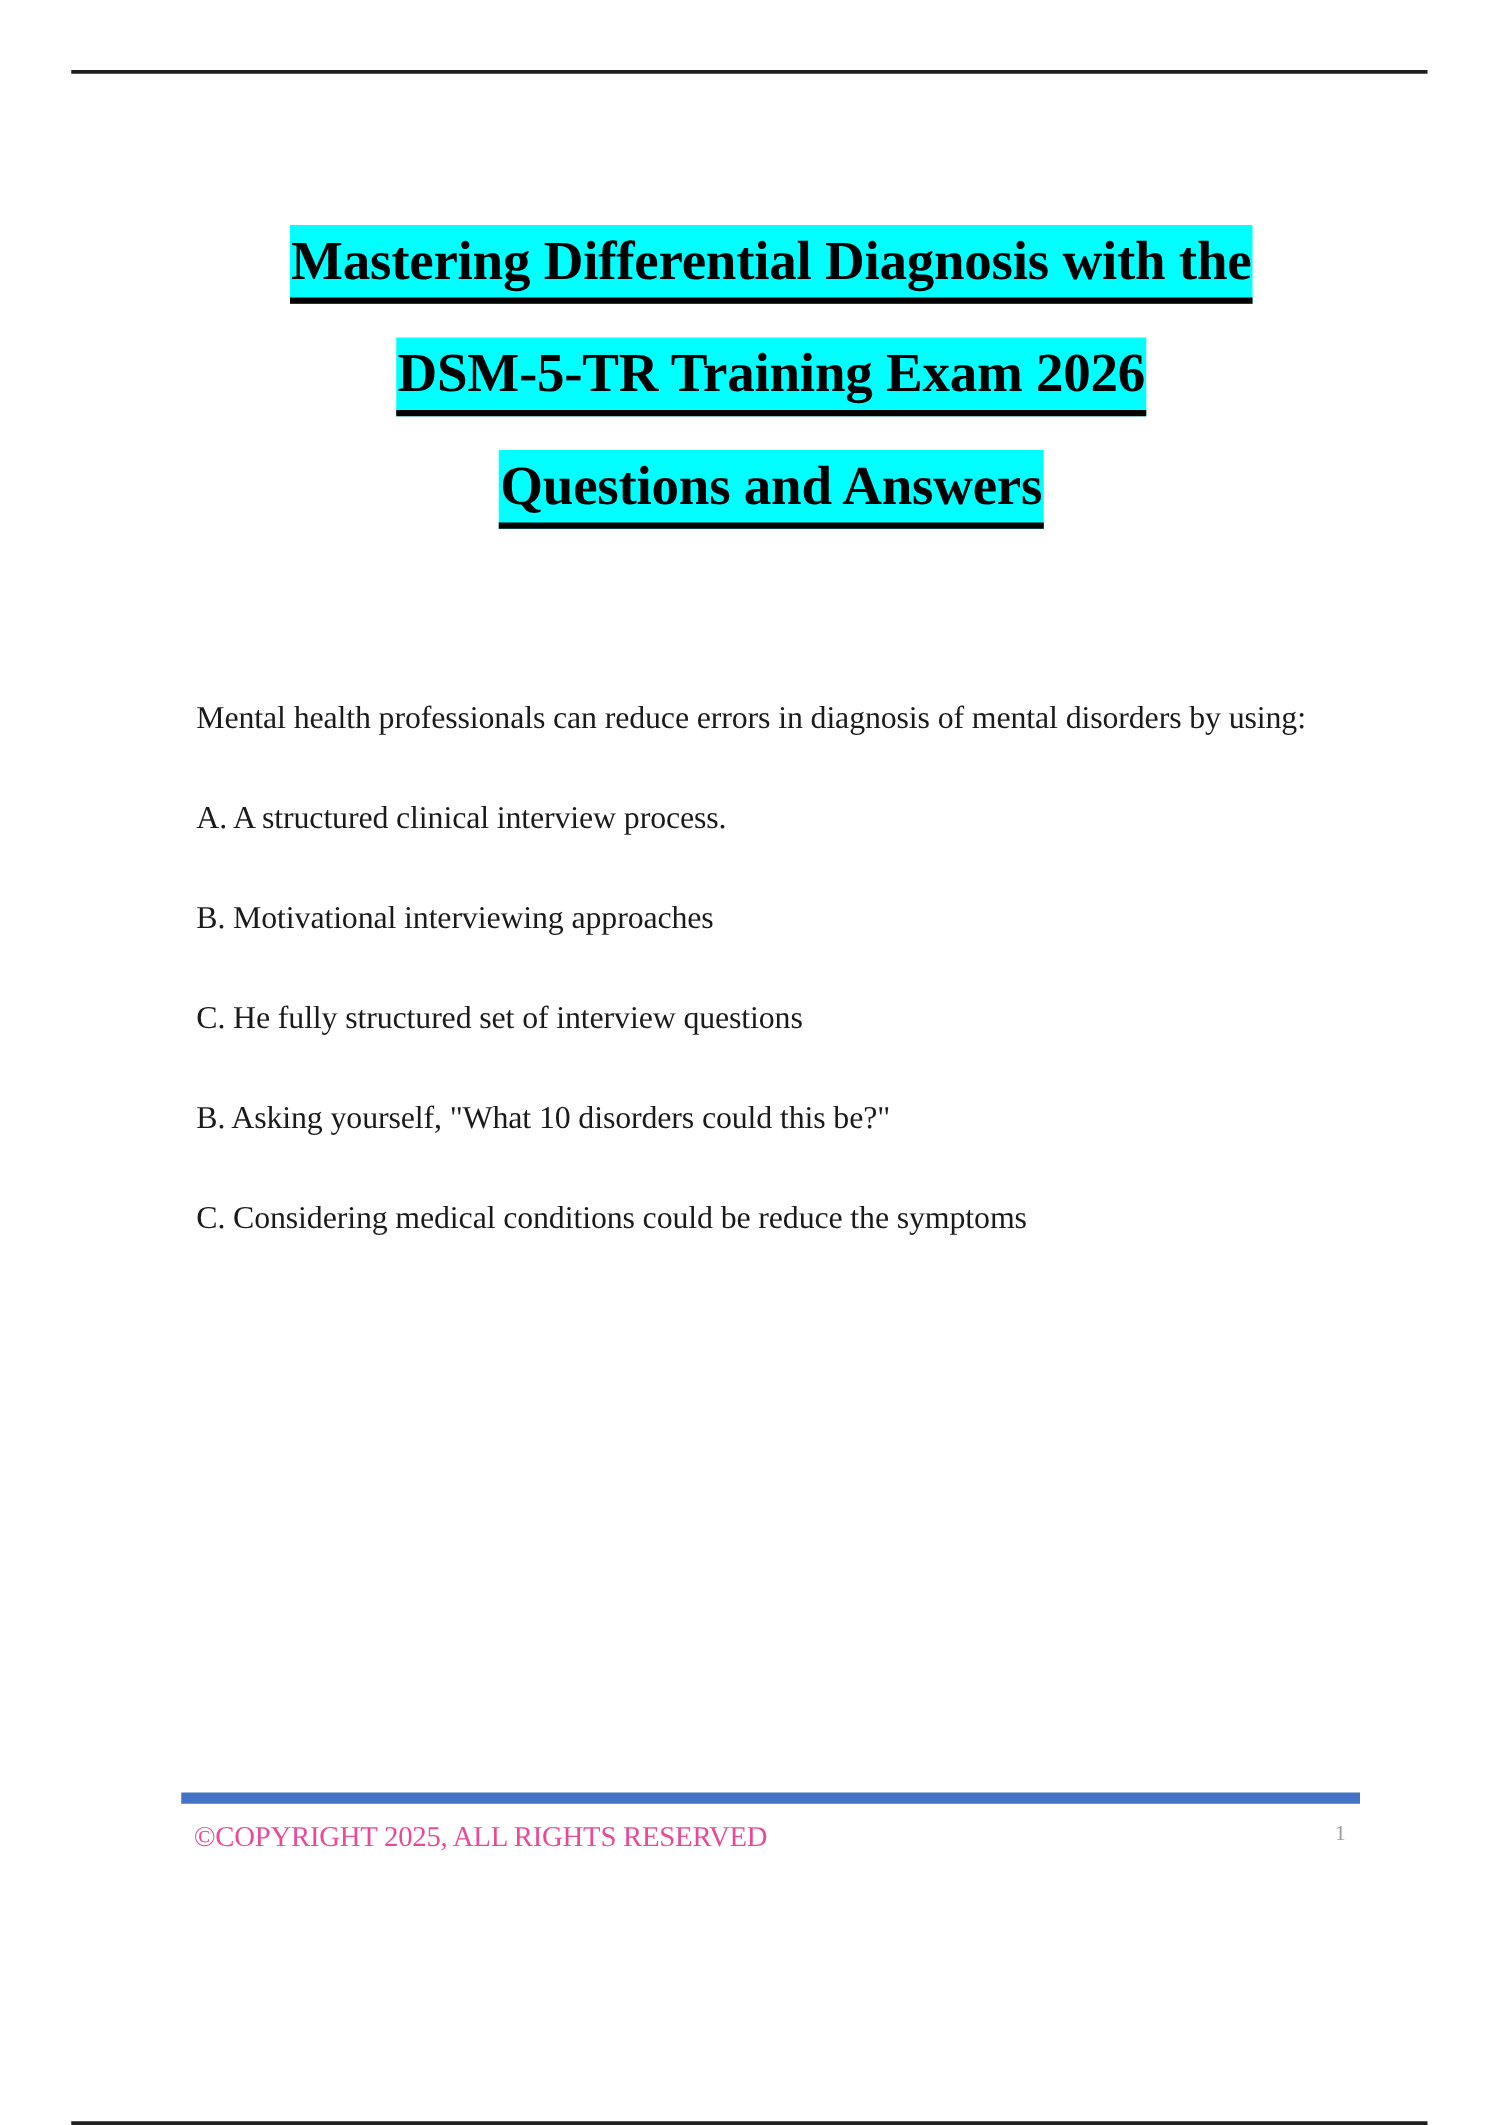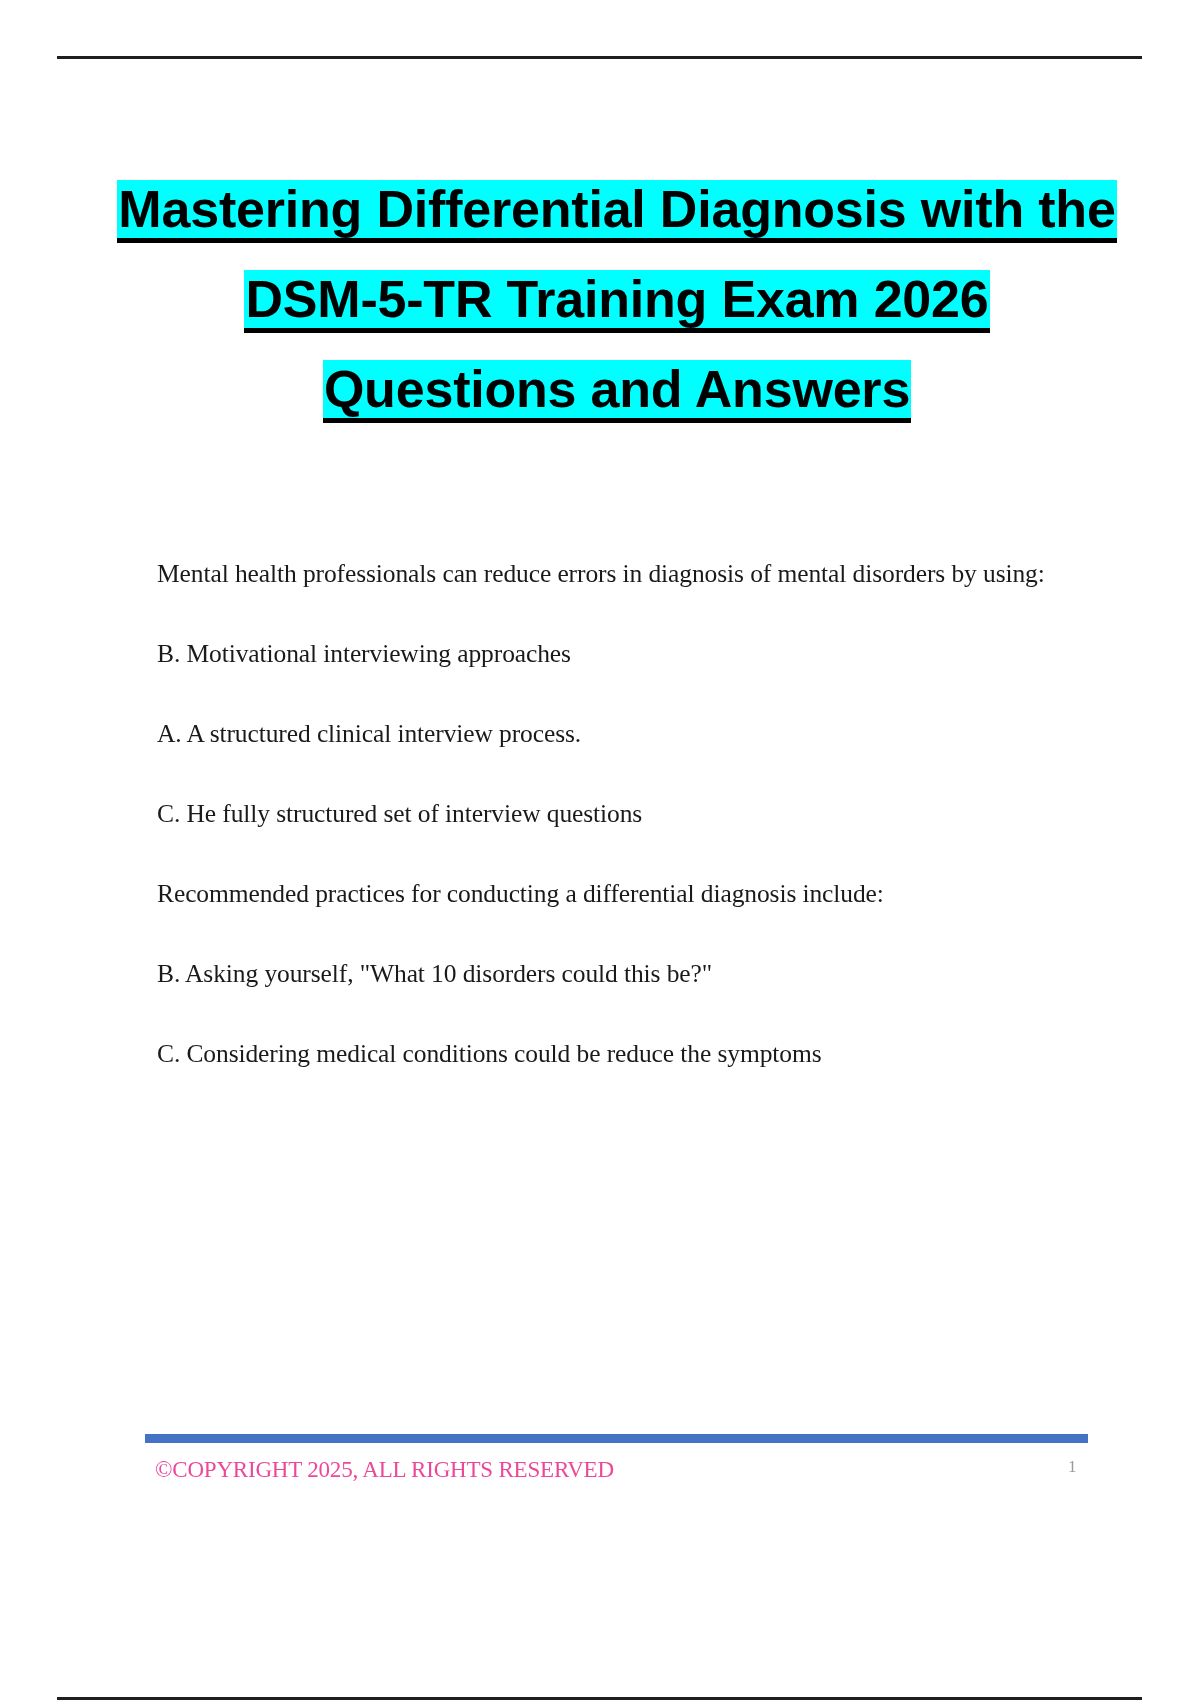--- a/index.html
+++ b/index.html
@@ -39,23 +39,23 @@
     text-align: center;
   }
   .title-line {
     display: block;
     height: 90px;
     line-height: 60px;
   }
   .title-line span {
     display: inline-block;
     background: #00ffff;
-    font-family: Liberation Sans, sans-serif;
+    font-family: Liberation Serif, serif;
     font-weight: bold;
-    font-size: 52px;
+    font-size: 44px;
     line-height: 58px;
     color: #000;
     border-bottom: 5px solid #000;
     padding: 0 1px;
     letter-spacing: -0.2px;
   }
   .body-text {
     position: absolute;
     left: 145px;
     top: 540px;
@@ -107,24 +107,23 @@
   <div class="title-line">
     <span>DSM-5-TR Training Exam 2026</span>
   </div>
   <div class="title-line">
     <span>Questions and Answers</span>
   </div>
 </div>
 
 <div class="body-text">
   <p class="para wrap">Mental health professionals can reduce errors in diagnosis of mental disorders by using:</p>
+  <p class="para">A. A structured clinical interview process.</p>
   <p class="para">B. Motivational interviewing approaches</p>
-  <p class="para">A. A structured clinical interview process.</p>
   <p class="para">C. He fully structured set of interview questions</p>
-  <p class="para">Recommended practices for conducting a differential diagnosis include:</p>
   <p class="para">B. Asking yourself, "What 10 disorders could this be?"</p>
   <p class="para">C. Considering medical conditions could be reduce the symptoms</p>
 </div>
 
 <div class="footer-bar"></div>
 <div class="footer-copy">©COPYRIGHT 2025, ALL RIGHTS RESERVED</div>
 <div class="footer-page">1</div>
 
 <div class="rule-bottom"></div>
 

